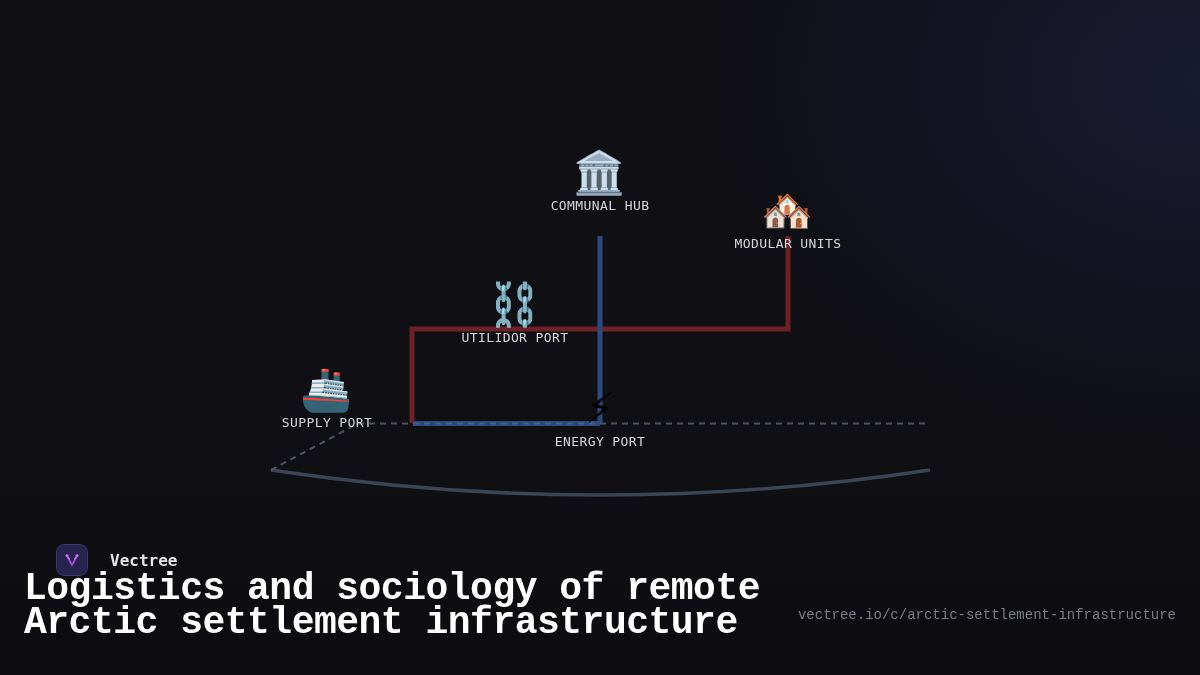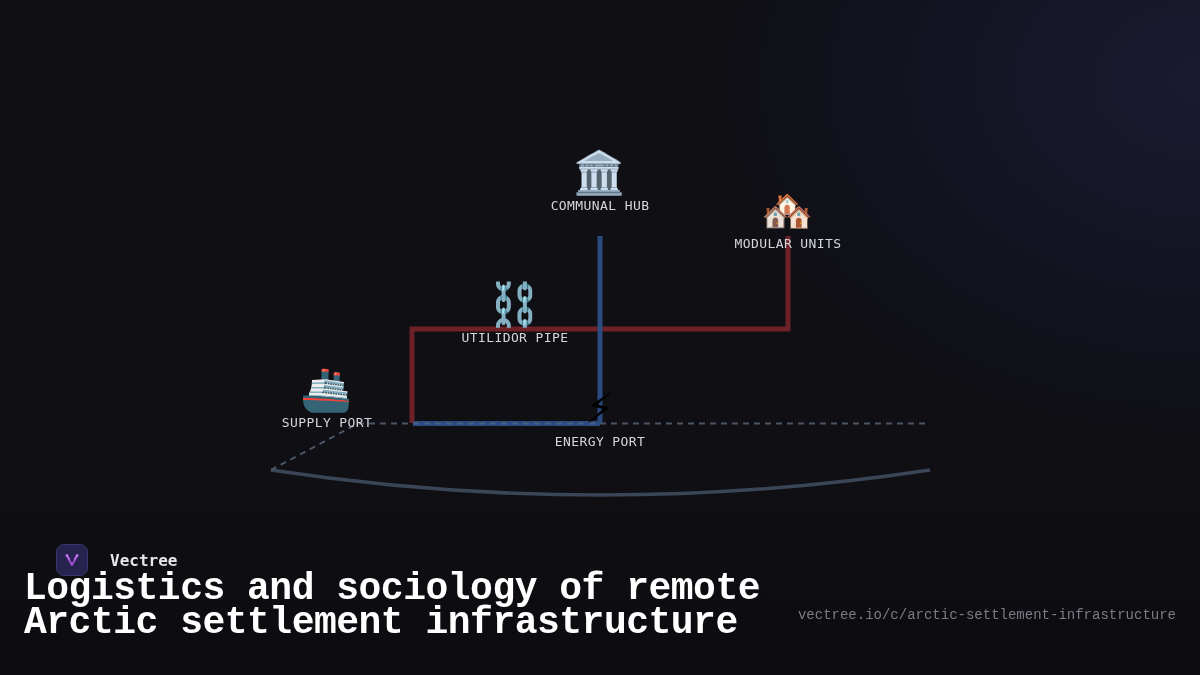--- a/index.html
+++ b/index.html
@@ -70,21 +70,21 @@
   <span class="node-label">COMMUNAL HUB</span>
 </div>
 
 <div class="node" style="left:788px; top:186px;">
   <span class="node-icon">🏘️</span>
   <span class="node-label">MODULAR UNITS</span>
 </div>
 
 <div class="node" style="left:515px; top:280px;">
   <span class="node-icon">⛓️</span>
-  <span class="node-label">UTILIDOR PIPE</span>
+  <span class="node-label">UTILIDOR PORT</span>
 </div>
 
 <div class="node" style="left:327px; top:365px;">
   <span class="node-icon">🚢</span>
   <span class="node-label">SUPPLY PORT</span>
 </div>
 
 <div class="node" style="left:600px; top:384px;">
   <span class="node-icon">⚡</span>
   <span class="node-label">ENERGY PORT</span>

